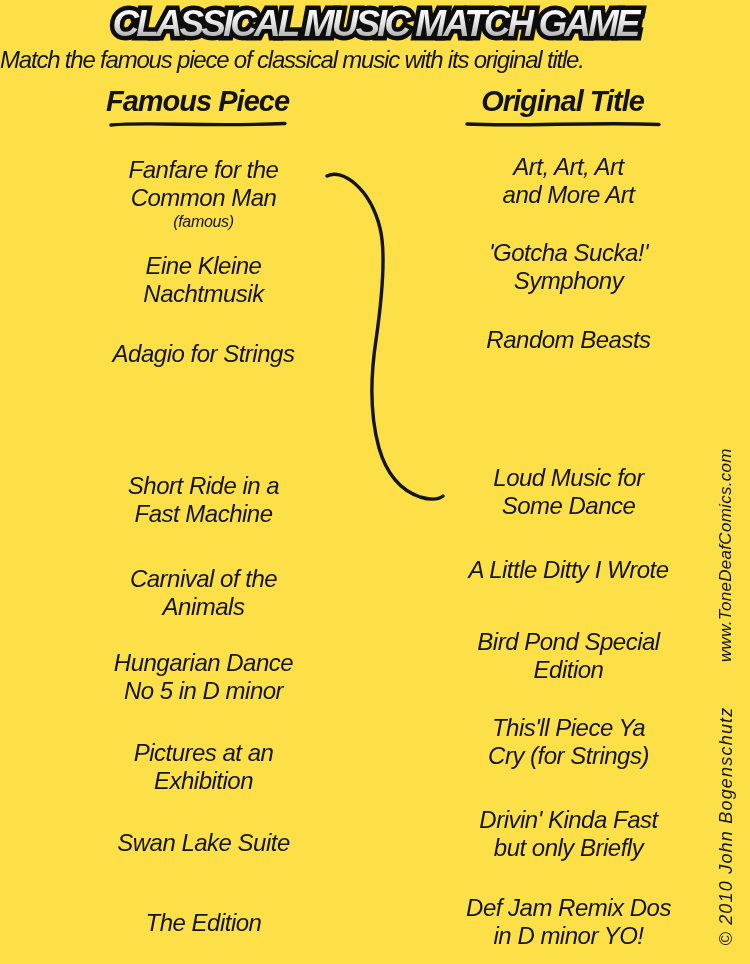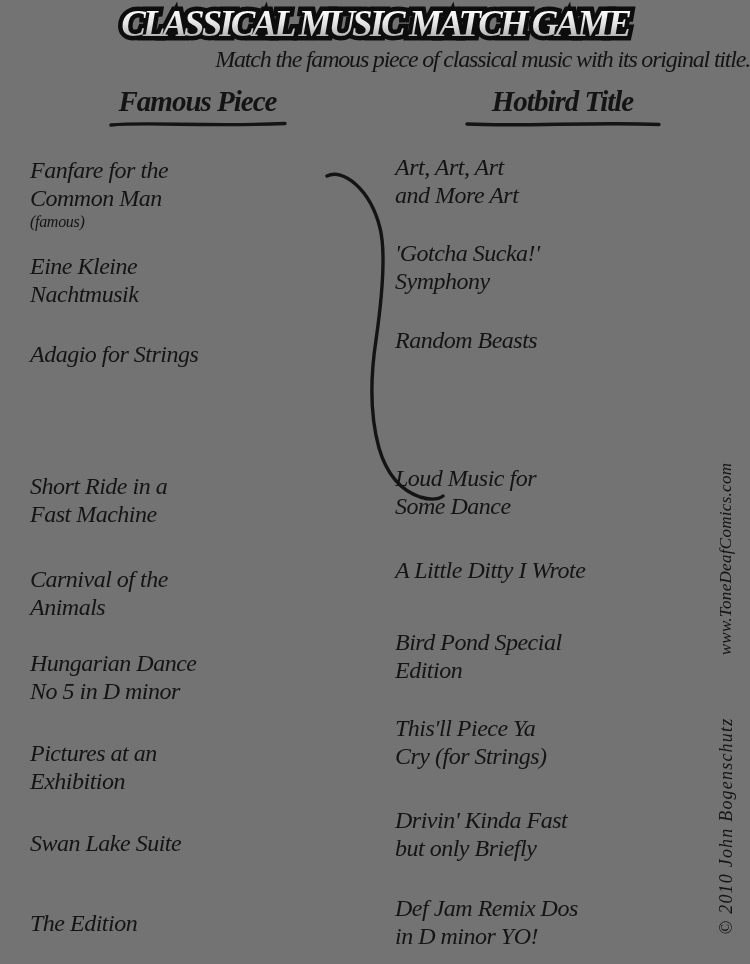--- a/index.html
+++ b/index.html
@@ -1,23 +1,23 @@
 <!DOCTYPE html>
 <html><head>
 <meta charset="utf-8">
 <style>
   * { margin: 0; padding: 0; box-sizing: border-box; }
   html, body { background: #ffffff; }
   .page {
     position: relative;
     width: 750px;
     height: 964px;
-    background: #737373;
+    background: #fde047;
     overflow: hidden;
-    font-family: Liberation Serif, serif;
+    font-family: Liberation Sans, sans-serif;
     color: #141414;
   }
 
   
   .title-wrap {
     position: absolute;
     top: 1px; left: 0; right: 0;
     height: 48px;
     text-align: center;
     font-style: italic;
@@ -45,21 +45,21 @@
       -webkit-background-clip: text;
       background-clip: text;
       color: transparent;
     }
   }
 
   
   .subtitle {
     position: absolute;
     top: 44px; left: 0; right: 0;
-    text-align: right;
+    text-align: left;
     font-style: italic;
     font-size: 24px;
     line-height: 31px;
     letter-spacing: -1.2px;
     white-space: nowrap;
   }
 
   
   .col { position: absolute; top: 0; height: 840px; }
   .col-left  { left: 30px;  width: 335px; }
@@ -75,22 +75,22 @@
     font-weight: 700;
     font-size: 29px;
     line-height: 34px;
     letter-spacing: -1px;
     white-space: nowrap;
   }
   .col-header svg { display: block; margin: 2px auto 0 auto; }
 
   .item {
     position: absolute;
-    left: 0; right: 0;
-    text-align: left;
+    left: 12px; right: 0;
+    text-align: center;
   }
   .item-text {
     display: block;
     font-style: italic;
     font-size: 24px;
     line-height: 28px;
     letter-spacing: -0.5px;
     white-space: pre-line;
   }
   .item-note {
@@ -179,21 +179,21 @@
     <div class="item" style="top:829px">
       <span class="item-text">Swan Lake Suite</span>
     </div>
     <div class="item" style="top:909px">
       <span class="item-text">The Edition</span>
     </div>
   </div>
 
   <div class="col col-right">
     <div class="col-header">
-      <span class="header-text">Hotbird Title</span>
+      <span class="header-text">Original Title</span>
       <svg width="196" height="9" viewBox="0 0 196 9">
         <path d="M2 4 C 55 7, 130 1.5, 194 4.5" stroke="#141414" stroke-width="3.4" fill="none" stroke-linecap="round"></path>
       </svg>
     </div>
 
     <div class="item" style="top:153px">
       <span class="item-text">Art, Art, Art
 and More Art</span>
     </div>
     <div class="item" style="top:239px">

